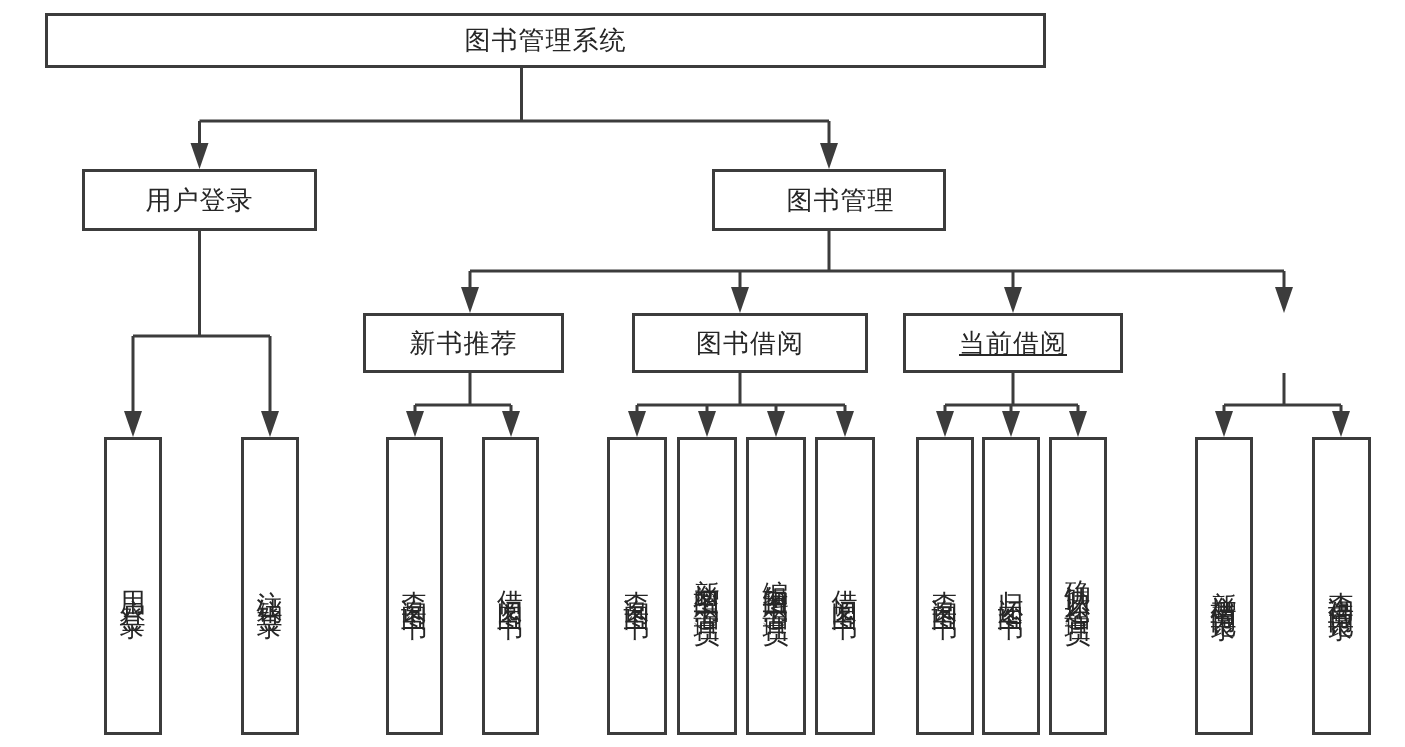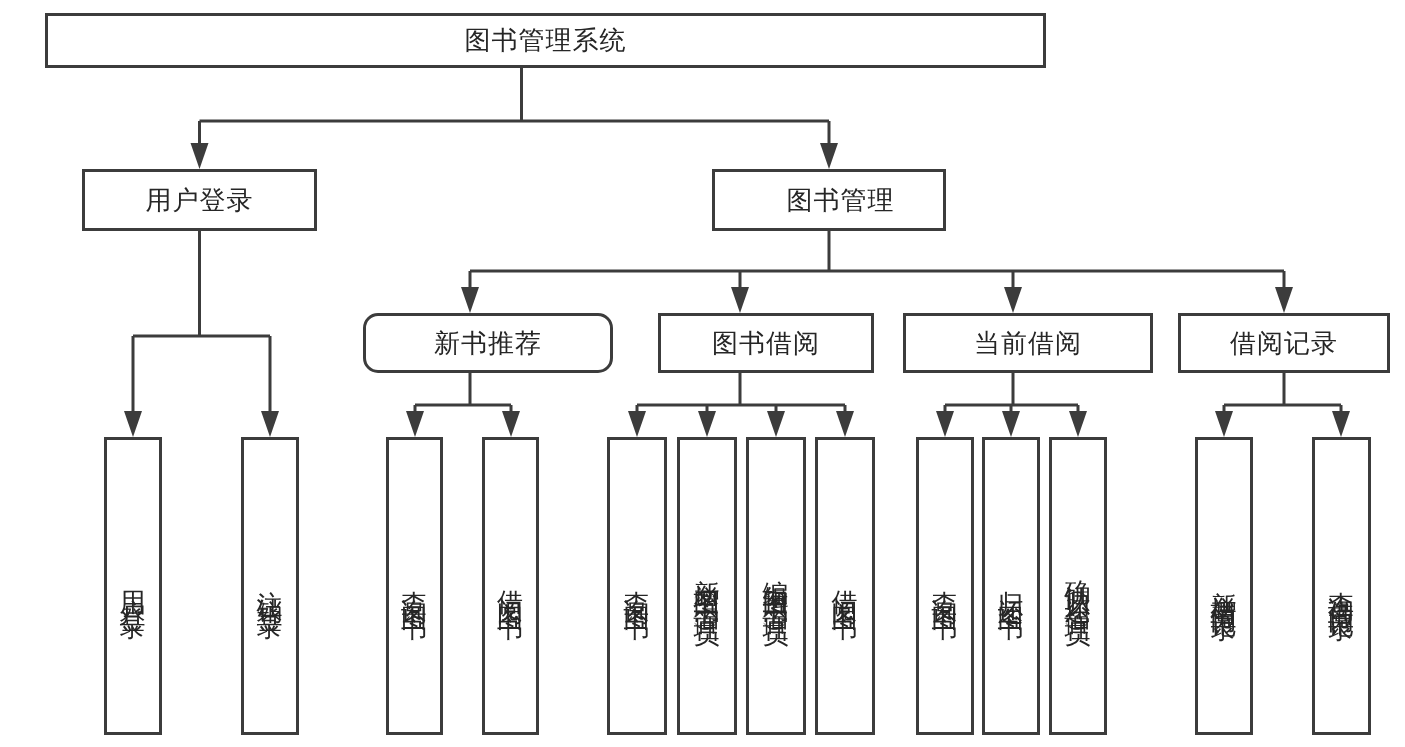--- a/index.html
+++ b/index.html
@@ -41,23 +41,23 @@
     z-index: 2;
     line-height: 1;
   }
   .sp8 { letter-spacing: 8px; }
   .sp5 { letter-spacing: 5px; }
   .sp7 { letter-spacing: 6px; }
   
   .n-root        { left: 21px;   top: 13px;  width: 1001px; height: 55px; margin-left: 24px; }
   .n-user-login  { left: 82px;   top: 169px; width: 235px;  height: 62px; }
   .n-book-mgmt   { left: 712px;  top: 169px; width: 234px;  height: 62px; padding-left: 23px; }
-  .n-rec         { left: 363px;  top: 313px; width: 250px;  height: 60px; border-radius: 15px; }
-  .n-bb          { left: 632px;  top: 313px; width: 216px;  height: 60px; margin-left: 26px; }
-  .n-cb          { left: 903px;  top: 313px; width: 250px;  height: 60px; }
+  .n-rec         { left: 363px;  top: 313px; width: 201px;  height: 60px; }
+  .n-bb          { left: 632px;  top: 313px; width: 236px;  height: 60px; }
+  .n-cb          { left: 903px;  top: 313px; width: 220px;  height: 60px; text-decoration: underline; }
   .n-br          { left: 1178px; top: 313px; width: 212px;  height: 60px; }
   .leaf { top: 437px; height: 298px; }
   .l-login      { left: 104px;  width: 58px; }
   .l-logout     { left: 241px;  width: 58px; }
   .l-rec-query  { left: 386px;  width: 57px; }
   .l-rec-borrow { left: 482px;  width: 57px; }
   .l-bb-query   { left: 607px;  width: 60px; }
   .l-bb-add     { left: 677px;  width: 60px; }
   .l-bb-edit    { left: 746px;  width: 60px; }
   .l-bb-borrow  { left: 815px;  width: 60px; }
@@ -120,21 +120,20 @@
   </svg>
 
   <div class="hbox n-root">图书管理系统</div>
 
   <div class="hbox n-user-login">用户登录</div>
   <div class="hbox n-book-mgmt">图书管理</div>
 
   <div class="hbox n-rec">新书推荐</div>
   <div class="hbox n-bb">图书借阅</div>
   <div class="hbox n-cb">当前借阅</div>
-  <div class="hbox n-br">借阅记录</div>
 
   <div class="vbox leaf sp8 l-login">用户登录</div>
   <div class="vbox leaf sp8 l-logout">注销登录</div>
 
   <div class="vbox leaf sp8 l-rec-query">查询图书</div>
   <div class="vbox leaf sp8 l-rec-borrow">借阅图书</div>
 
   <div class="vbox leaf sp8 l-bb-query">查询图书</div>
   <div class="vbox leaf sp7 l-bb-add">新增图书（管理员）</div>
   <div class="vbox leaf sp7 l-bb-edit">编辑图书（管理员）</div>

